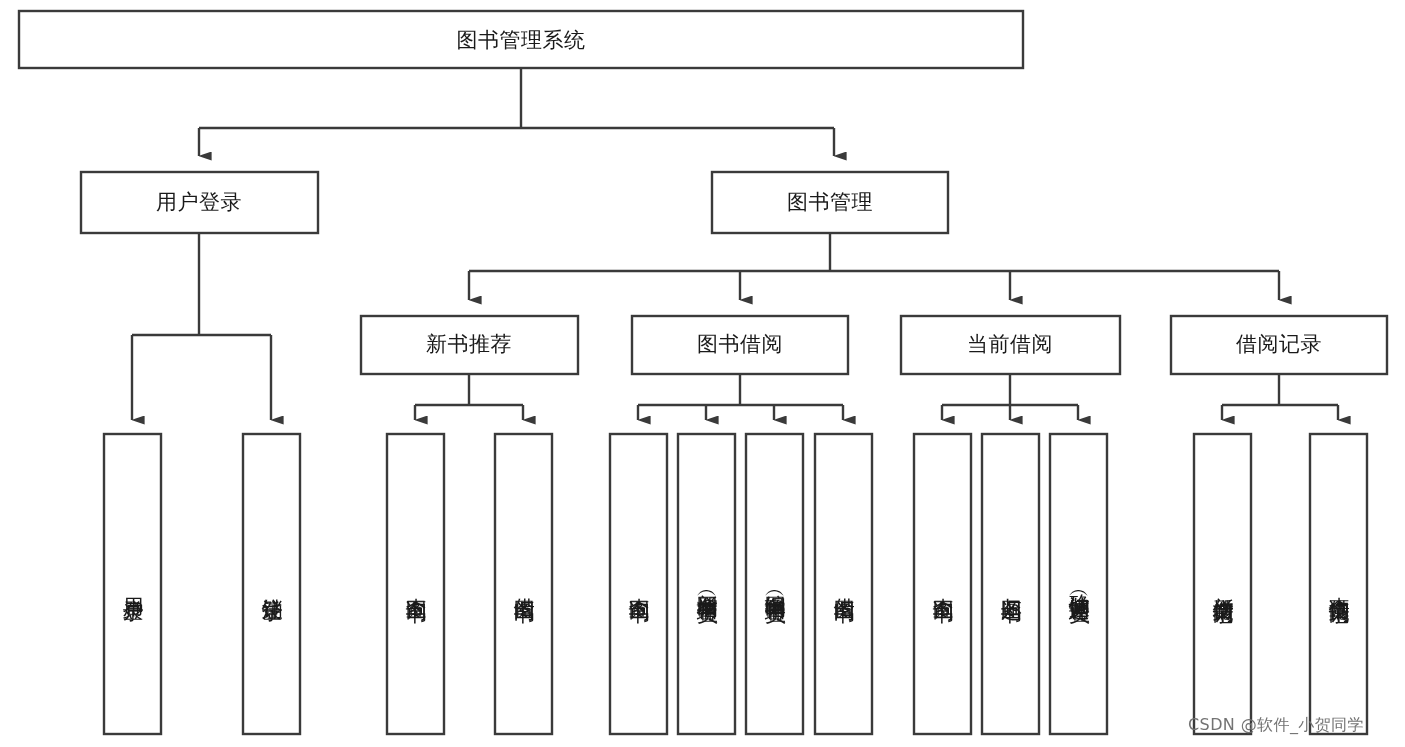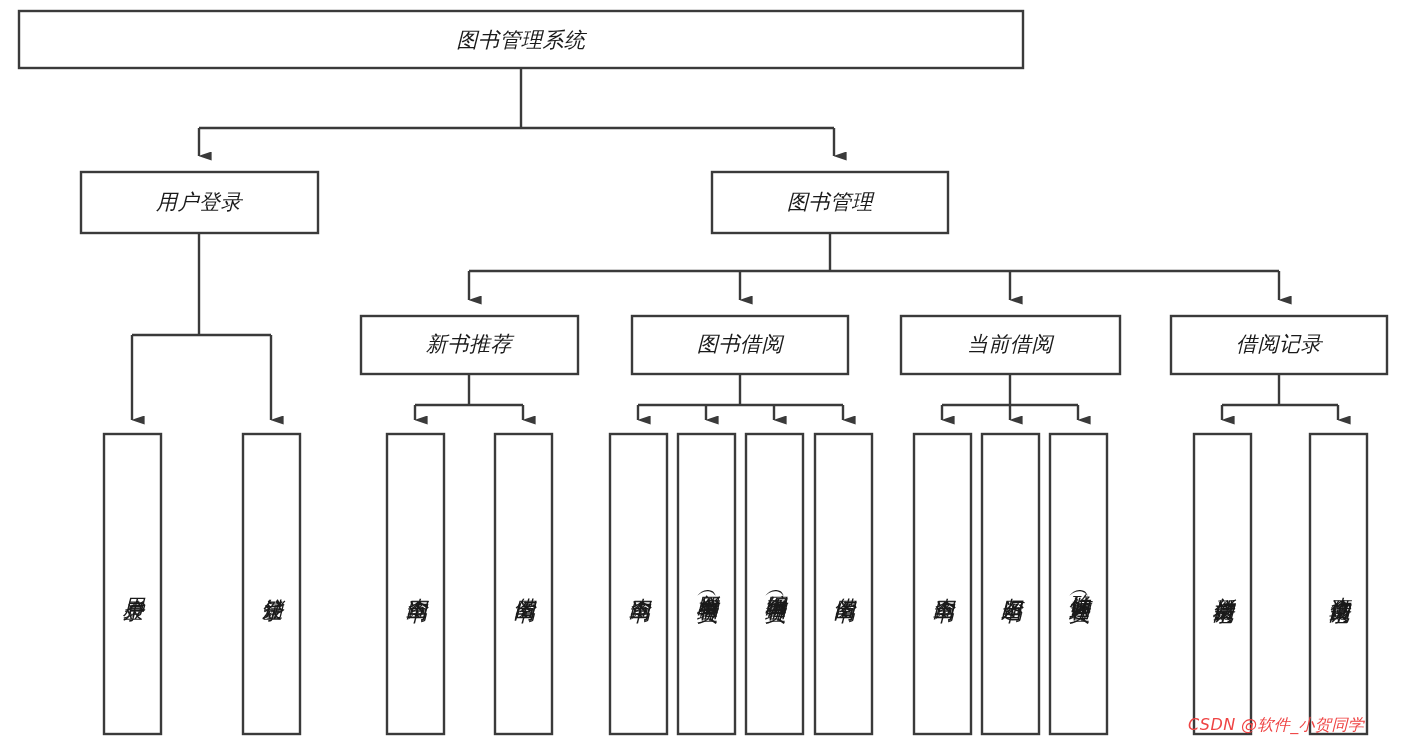--- a/index.html
+++ b/index.html
@@ -13,21 +13,20 @@
     height: 747px;
     font-family: "DejaVu Sans", "Liberation Sans", sans-serif;
     overflow: hidden;
     position: relative;
   }
   #diagram-root {
     position: relative;
     width: 1124px;
     height: 747px;
     background: #ffffff;
-    font-style: italic;
   }
   svg.canvas {
     position: absolute;
     left: 0;
     top: 0;
     width: 1405px;
     height: 747px;
     display: block;
   }
   .node-box {
@@ -66,21 +65,21 @@
     justify-content: center;
     text-align: center;
     white-space: nowrap;
     letter-spacing: 1.5px;
     pointer-events: none;
   }
   .watermark {
     position: absolute;
     font-family: "DejaVu Sans", "Liberation Sans", sans-serif;
     font-size: 16px;
-    color: #ef4444;
+    color: #737373;
     white-space: nowrap;
     left: 1188px;
     top: 715px;
     letter-spacing: 0.4px;
   }
 </style>
 </head>
 <body>
 
 <div id="diagram-root">

